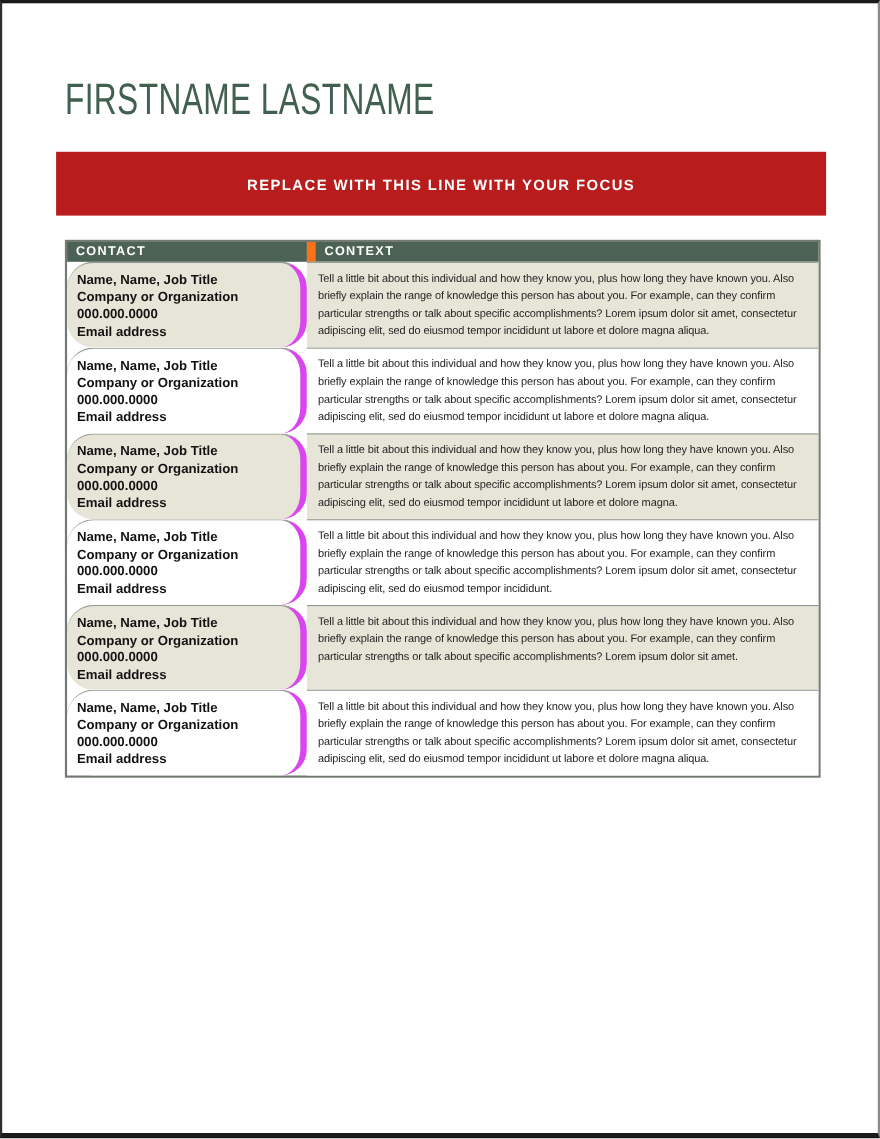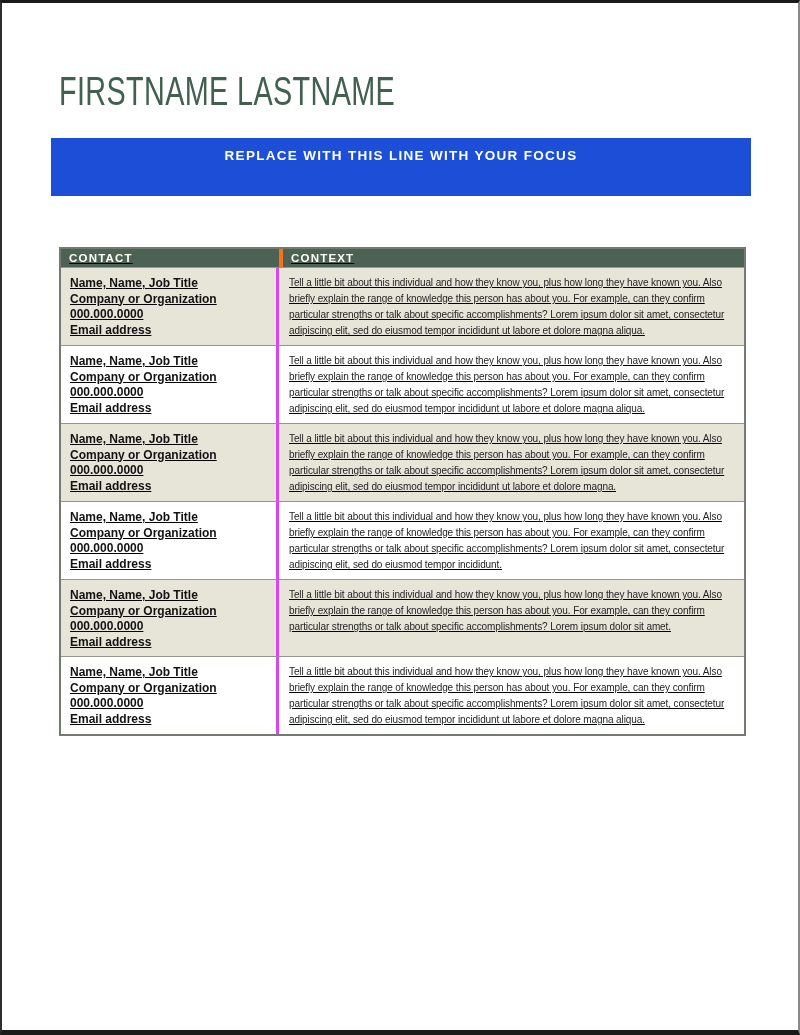--- a/index.html
+++ b/index.html
@@ -47,70 +47,70 @@
     cursor: pointer;
   }
 
   
   .banner {
     position: absolute;
     left: 49px;
     top: 135px;
     width: 700px;
     height: 58px;
-    background: #1d4ed8;
+    background: #b91c1c;
     color: #ffffff;
     text-align: center;
-    padding-top: 7px;
+    padding-top: 20px;
   }
   .banner-line1 {
     font-weight: bold;
     font-size: 13.5px;
     letter-spacing: 1.3px;
     line-height: 22px;
   }
   .banner-line2 {
     font-weight: bold;
     font-size: 13.5px;
     letter-spacing: 1.8px;
     line-height: 22px;
   }
 
   
   table.refs {
     position: absolute;
     left: 57px;
-    top: 244px;
+    top: 215px;
     width: 687px;
     border-collapse: separate;
     border-spacing: 0;
     border: 2px solid #737a72;
-    text-decoration: underline;
   }
   table.refs th {
     background: #4c6254;
     color: #ffffff;
     text-align: left;
     font-size: 11.5px;
     font-weight: bold;
     letter-spacing: 1.2px;
     padding: 3px 8px 3px 8px;
     vertical-align: middle;
   }
   .th-contact { width: 218px; }
-  .th-context { border-left: 4px solid #f97316; }
+  .th-context { border-left: 8px solid #f97316; }
 
   table.refs td {
     vertical-align: top;
     border-top: 1px solid #91988f;
   }
   td.td-contact {
     width: 218px;
-    border-right: 3px solid #d946ef;
+    border-right: 6px solid #d946ef;
     padding: 8px 10px 6px 9px;
+    border-radius: 24px;
   }
   td.td-context {
     padding: 7px 10px 6px 10px;
     font-size: 10px;
     line-height: 16px;
     letter-spacing: -0.1px;
     color: #242424;
   }
   tbody tr:nth-child(odd)  { background: #e7e4d8; }
   tbody tr:nth-child(even) { background: #ffffff; }

